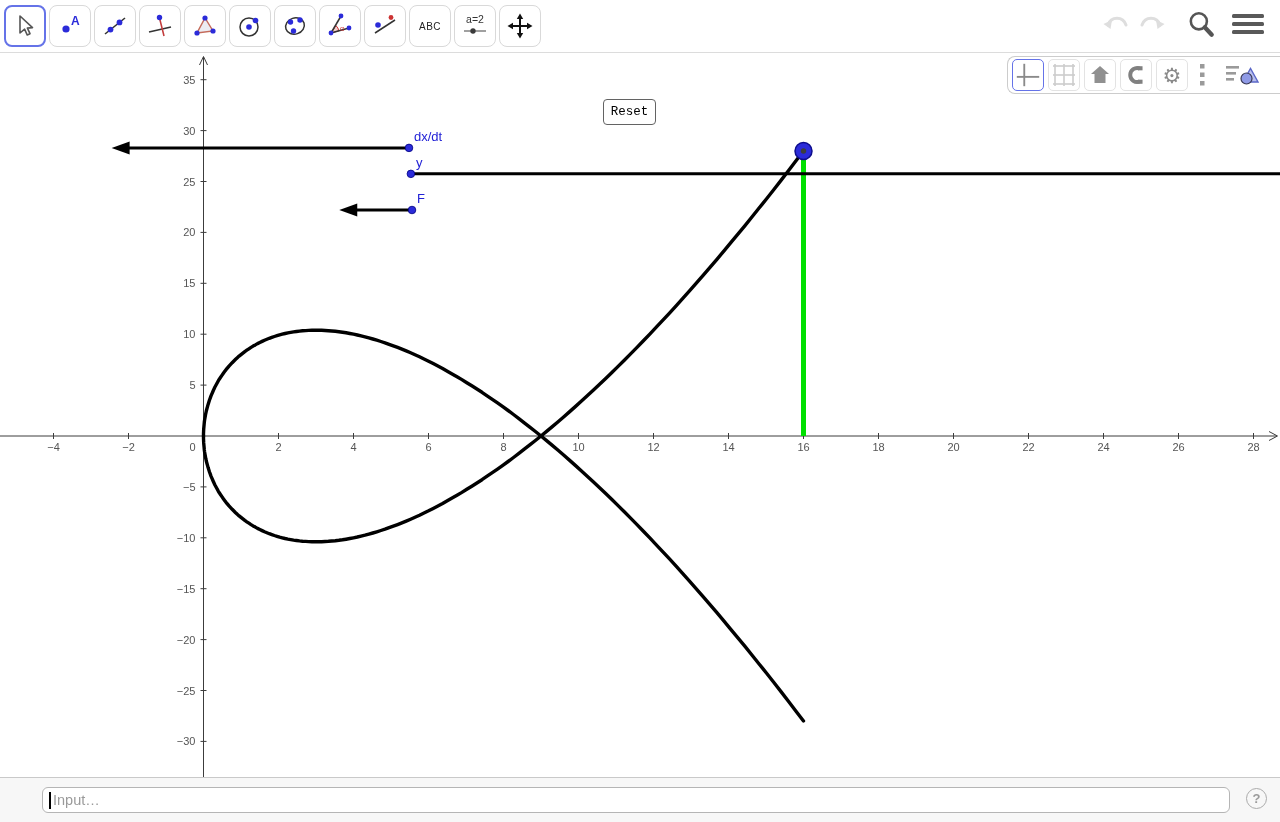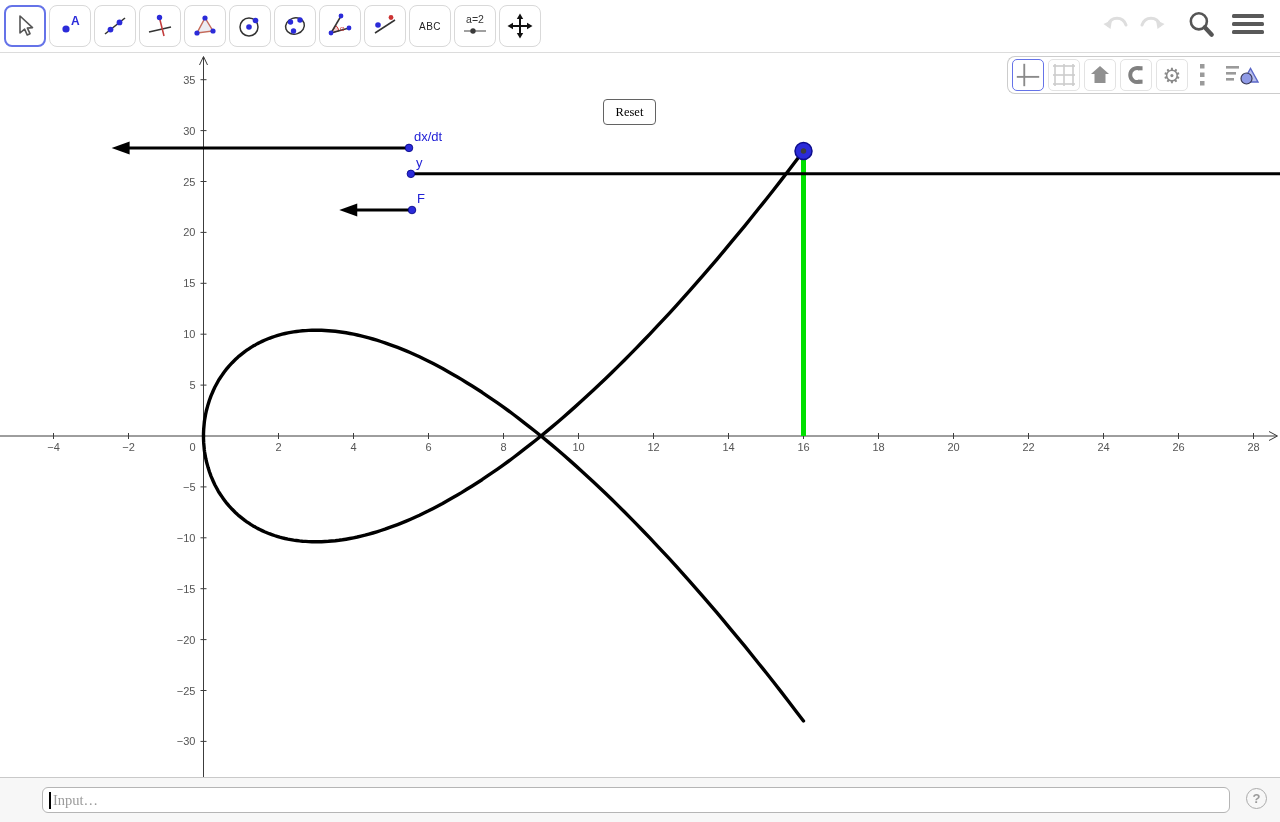--- a/index.html
+++ b/index.html
@@ -14,35 +14,35 @@
   .tb-btn.selected{border:2px solid #6573e8;}
   .abc-label{font-size:10px;color:#222;letter-spacing:.5px;}
   .tb-right{position:absolute;right:14px;top:8px;display:flex;align-items:center;}
   .tb-right>div{display:flex;align-items:center;justify-content:center;cursor:pointer;}
   
   .gview{position:absolute;left:0;top:54px;width:1280px;height:723px;background:#fff;}
   #gv{position:absolute;left:0;top:0;}
   .reset-btn{position:absolute;left:603px;top:99px;width:53px;height:26px;background:#fff;
              border:1.5px solid #636363;border-radius:4px;font-size:12.5px;color:#000;z-index:4;
              display:flex;align-items:center;justify-content:center;cursor:pointer;
-             font-family:Liberation Serif, serif;}
+             font-family:Liberation Mono, monospace;}
   .gv-bar{position:absolute;left:1007px;top:56px;width:273px;height:38px;background:#fff;
           border:1px solid #ccc;border-right:none;border-radius:8px 0 0 8px;z-index:4;
           display:flex;align-items:center;gap:4px;padding-left:4px;box-sizing:border-box;}
   .gv-btn{width:32px;height:32px;border:1px solid #e3e3e3;border-radius:5px;background:#fff;
           display:flex;align-items:center;justify-content:center;box-sizing:border-box;cursor:pointer;flex:0 0 auto;}
   .gv-btn.sel{border:1.5px solid #6573e8;}
   .gv-plain{border:none;background:transparent;}
   .gear-glyph{font-size:21px;color:#8a8a8a;line-height:1;}
   
   .inputbar{position:absolute;left:0;top:777px;width:1280px;height:45px;background:#f7f7f7;
             border-top:1px solid #c9c9c9;box-sizing:border-box;z-index:6;}
   .inputbar input{position:absolute;left:42px;top:9px;width:1188px;height:26px;border:1px solid #b5b5b5;
             border-radius:6px;padding:0 10px;font-size:14.5px;color:#333;box-sizing:border-box;background:#fff;outline:none;
-            font-family:Liberation Serif, serif;}
+            font-family:Liberation Sans, sans-serif;}
   .inputbar input::placeholder{color:#9a9a9a;}
   .caret{position:absolute;left:49px;top:14px;width:1.5px;height:17px;background:#000;}
   .help{position:absolute;right:13px;top:10px;width:21px;height:21px;border:1.5px solid #ababab;
         border-radius:50%;color:#9a9a9a;font-weight:bold;font-size:13px;display:flex;align-items:center;
         justify-content:center;box-sizing:border-box;cursor:pointer;}
 </style>
 </head>
 <body>
 
 <div class="toolbar">

